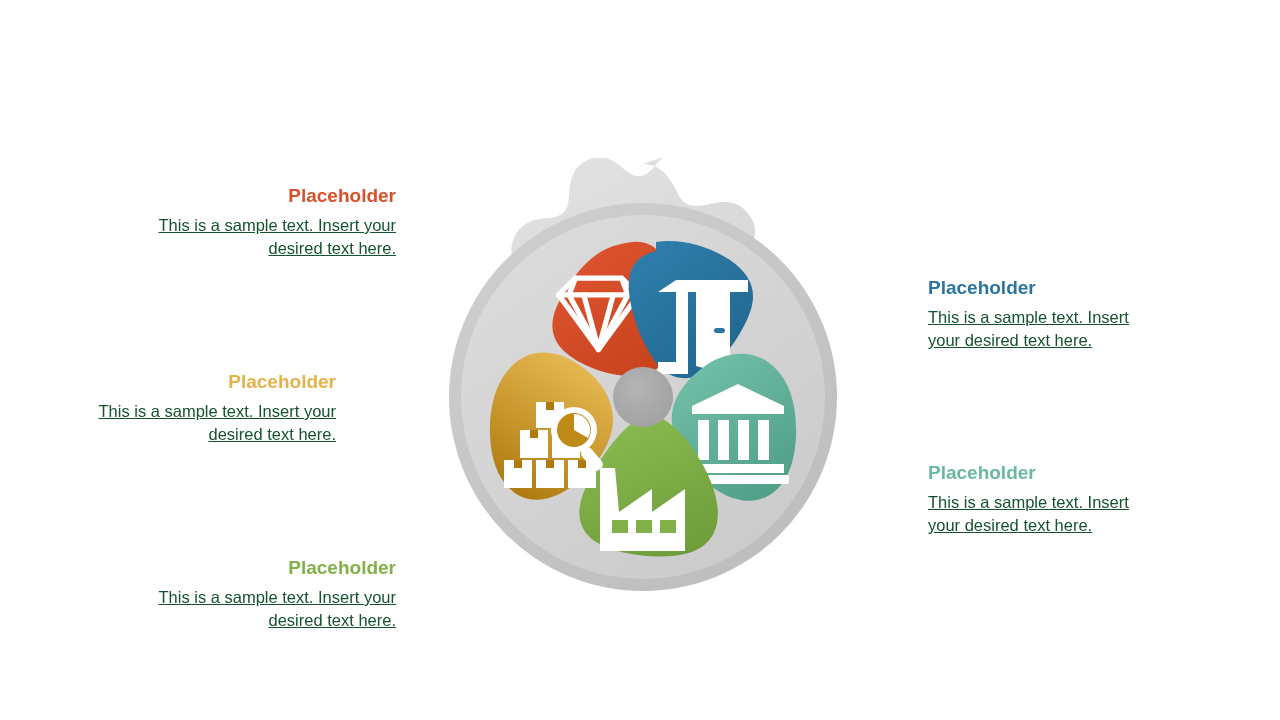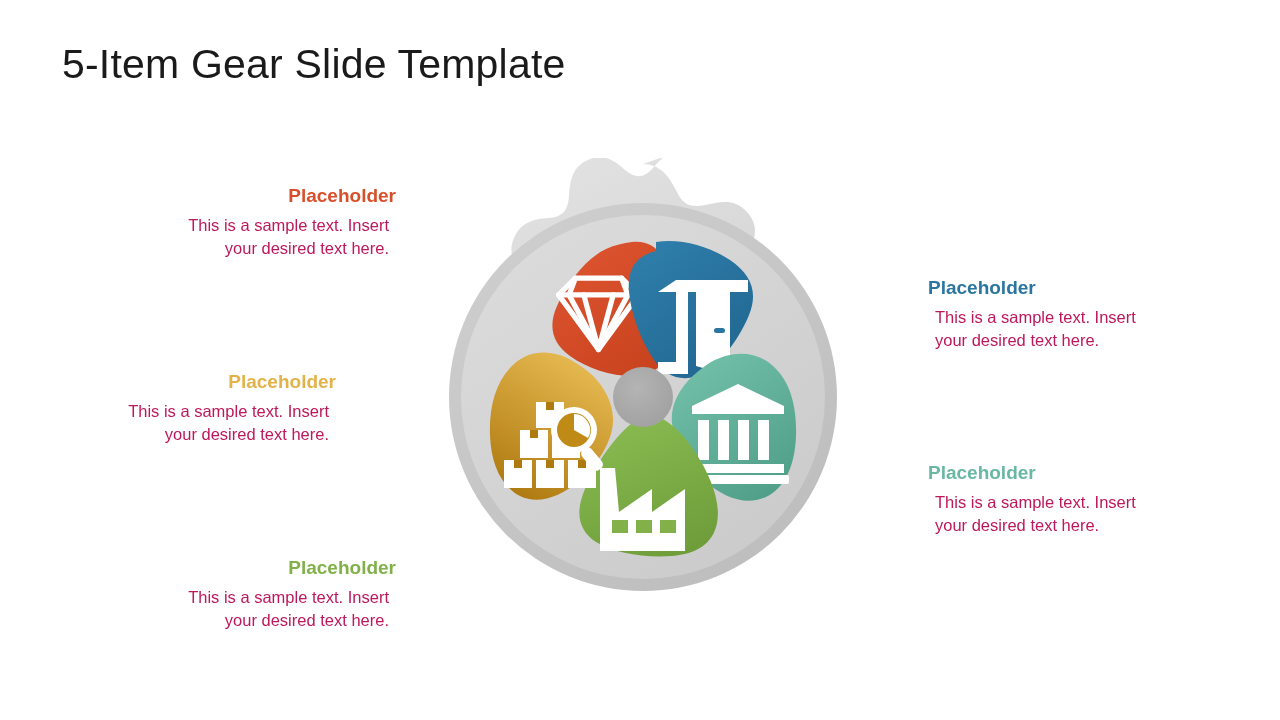--- a/index.html
+++ b/index.html
@@ -40,22 +40,23 @@
   .txt-block .ph-head {
     font-size: 19px;
     font-weight: bold;
     line-height: 1.15;
     margin: 16px 0 7px 0;
   }
   .txt-block .ph-body {
     font-size: 16.5px;
     font-weight: 400;
     line-height: 1.42;
-    color: #be185d;
-    margin: 7px;
+    color: #14532d;
+    margin: 0;
+    text-decoration: underline;
   }
 
   .left-block  { text-align: right; }
   .right-block { text-align: left; }
 
   #block-1 { left: 146px; top: 169px; }
   #block-2 { left: 86px;  top: 355px; }
   #block-3 { left: 146px; top: 541px; }
   #block-4 { left: 928px; top: 261px; width: 236px; }
   #block-5 { left: 928px; top: 446px; width: 236px; }
@@ -68,21 +69,20 @@
     width: 478px;
     height: 478px;
   }
   #gear-svg { display: block; width: 478px; height: 478px; }
 </style>
 </head>
 <body>
 
 <div id="slide">
 
-  <div id="slide-title">5-Item Gear Slide Template</div>
 
   <div id="block-1" class="txt-block left-block">
     <p class="ph-head" style="color: rgb(216, 80, 43);">Placeholder</p>
     <p class="ph-body">This is a sample text. Insert your desired text here.</p>
   </div>
 
   <div id="block-2" class="txt-block left-block">
     <p class="ph-head" style="color: rgb(227, 179, 74);">Placeholder</p>
     <p class="ph-body">This is a sample text. Insert your desired text here.</p>
   </div>

